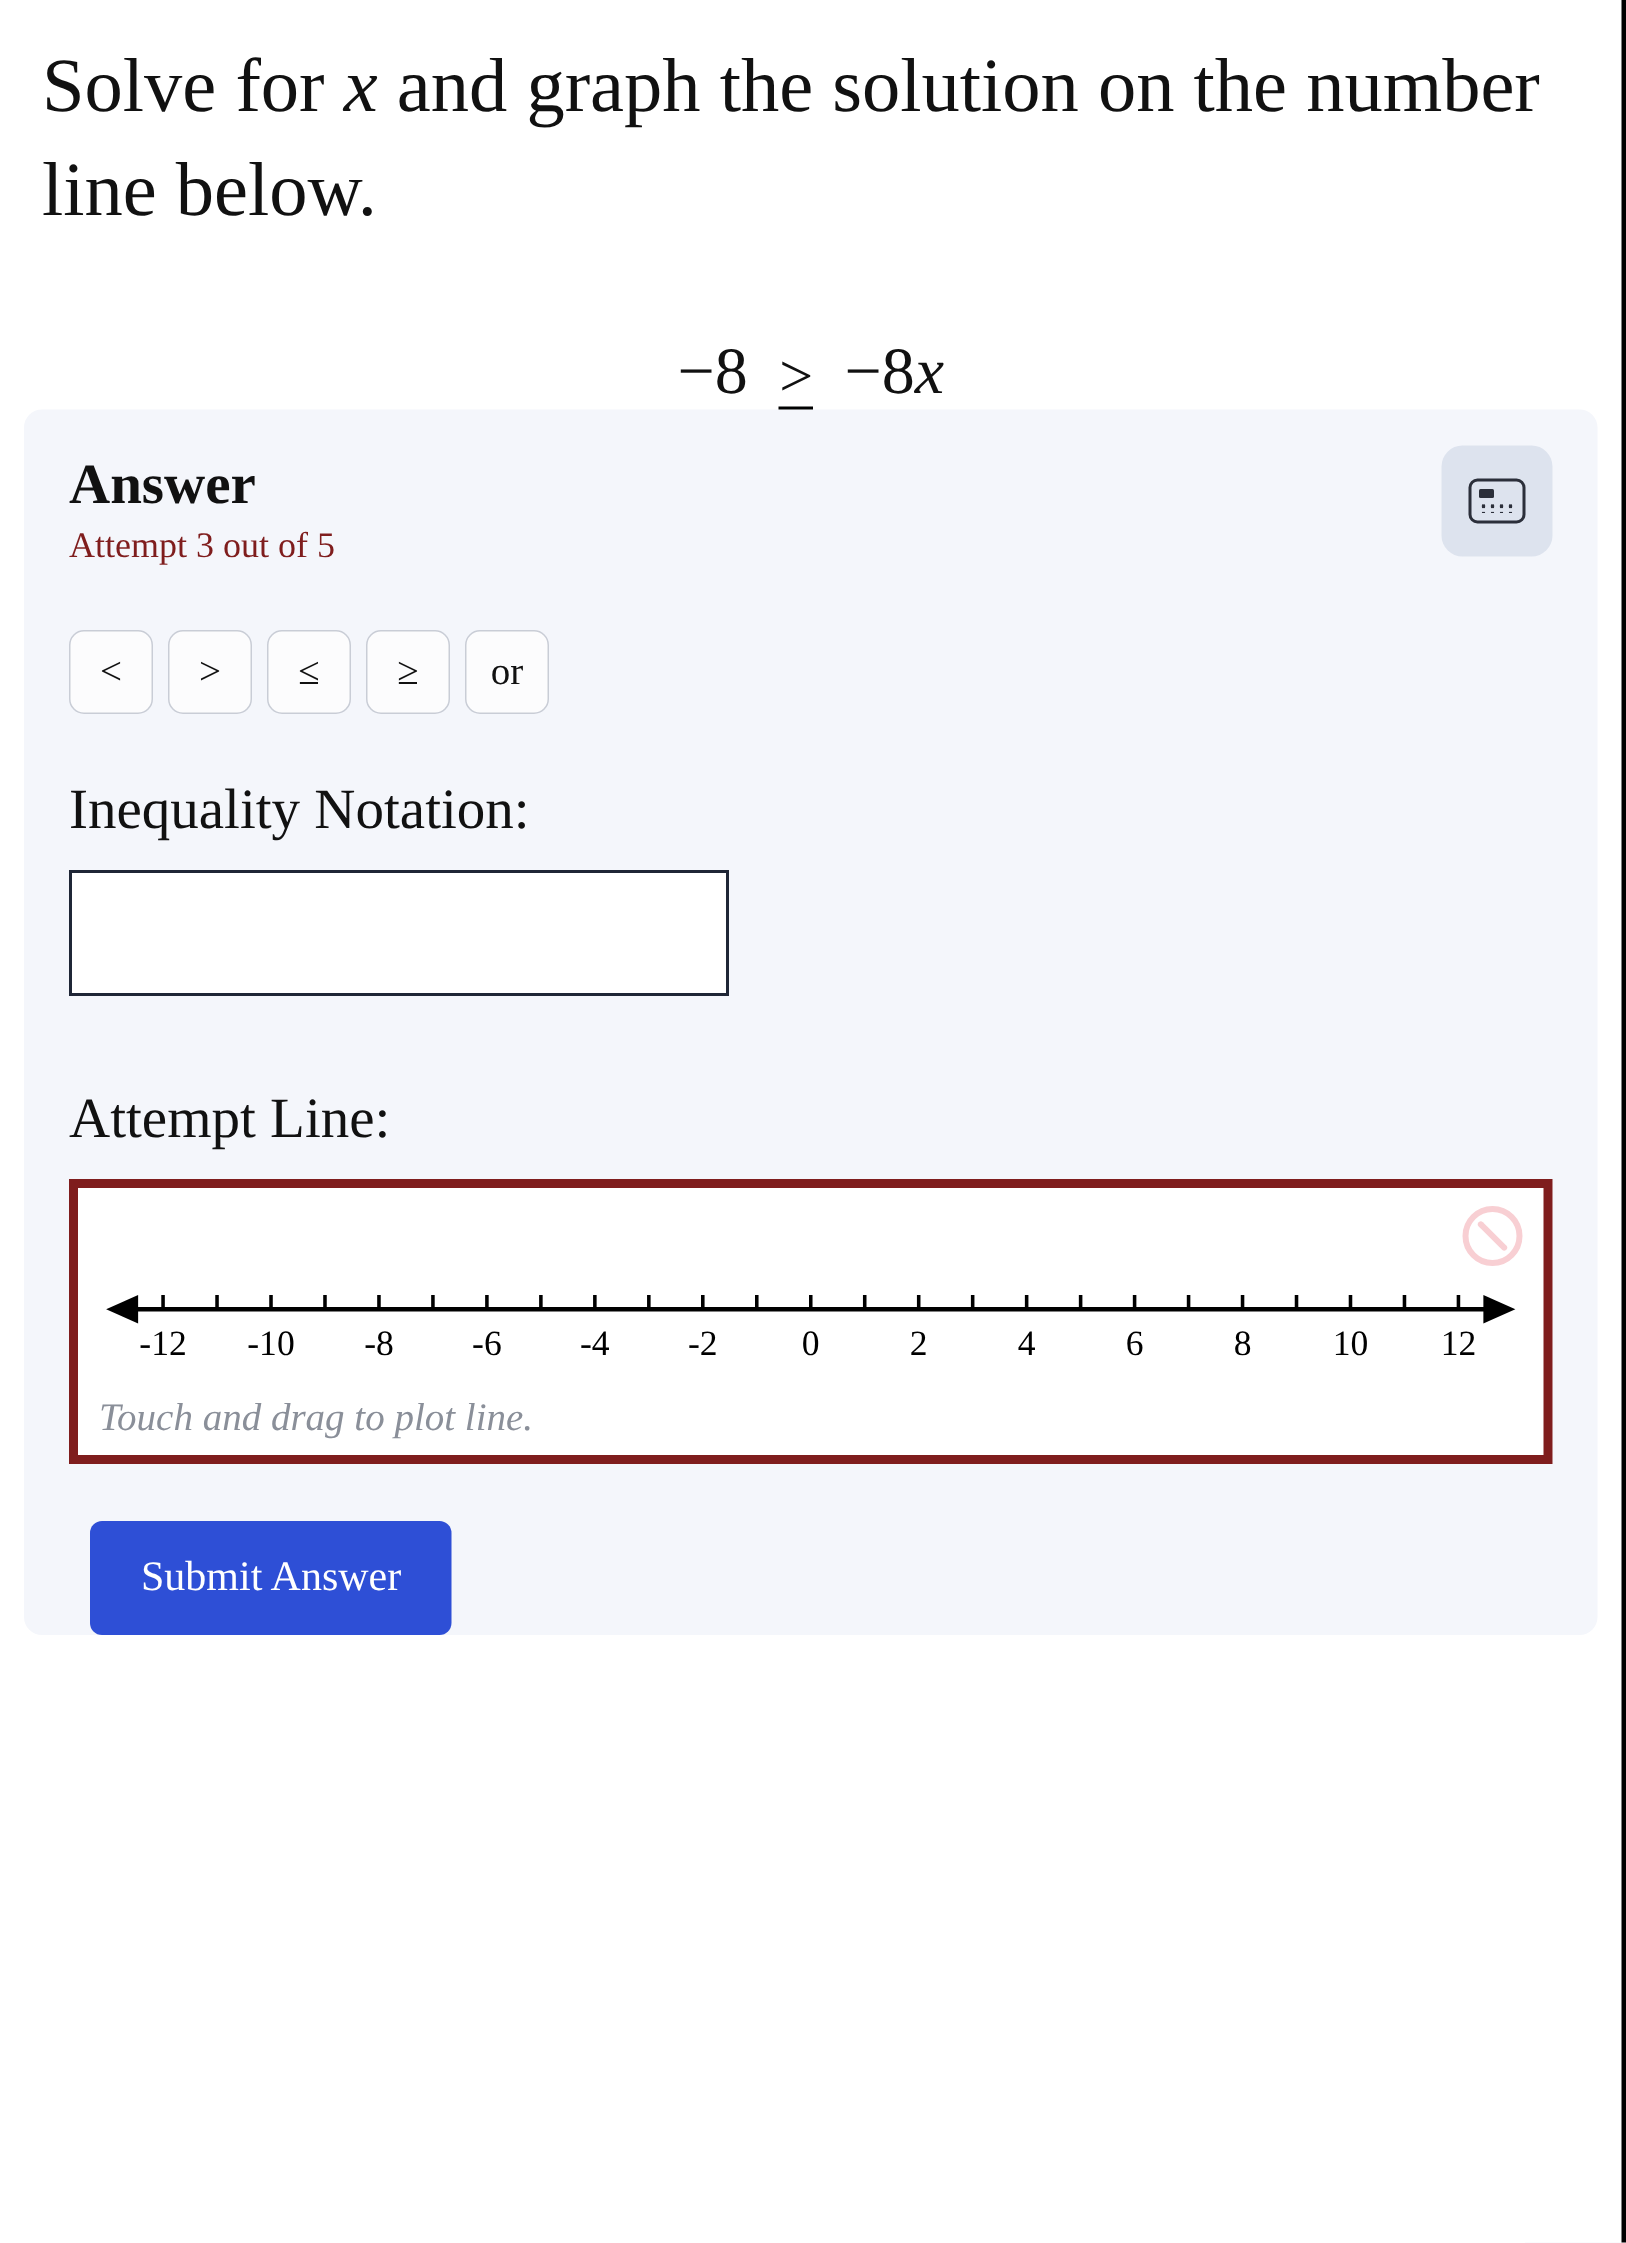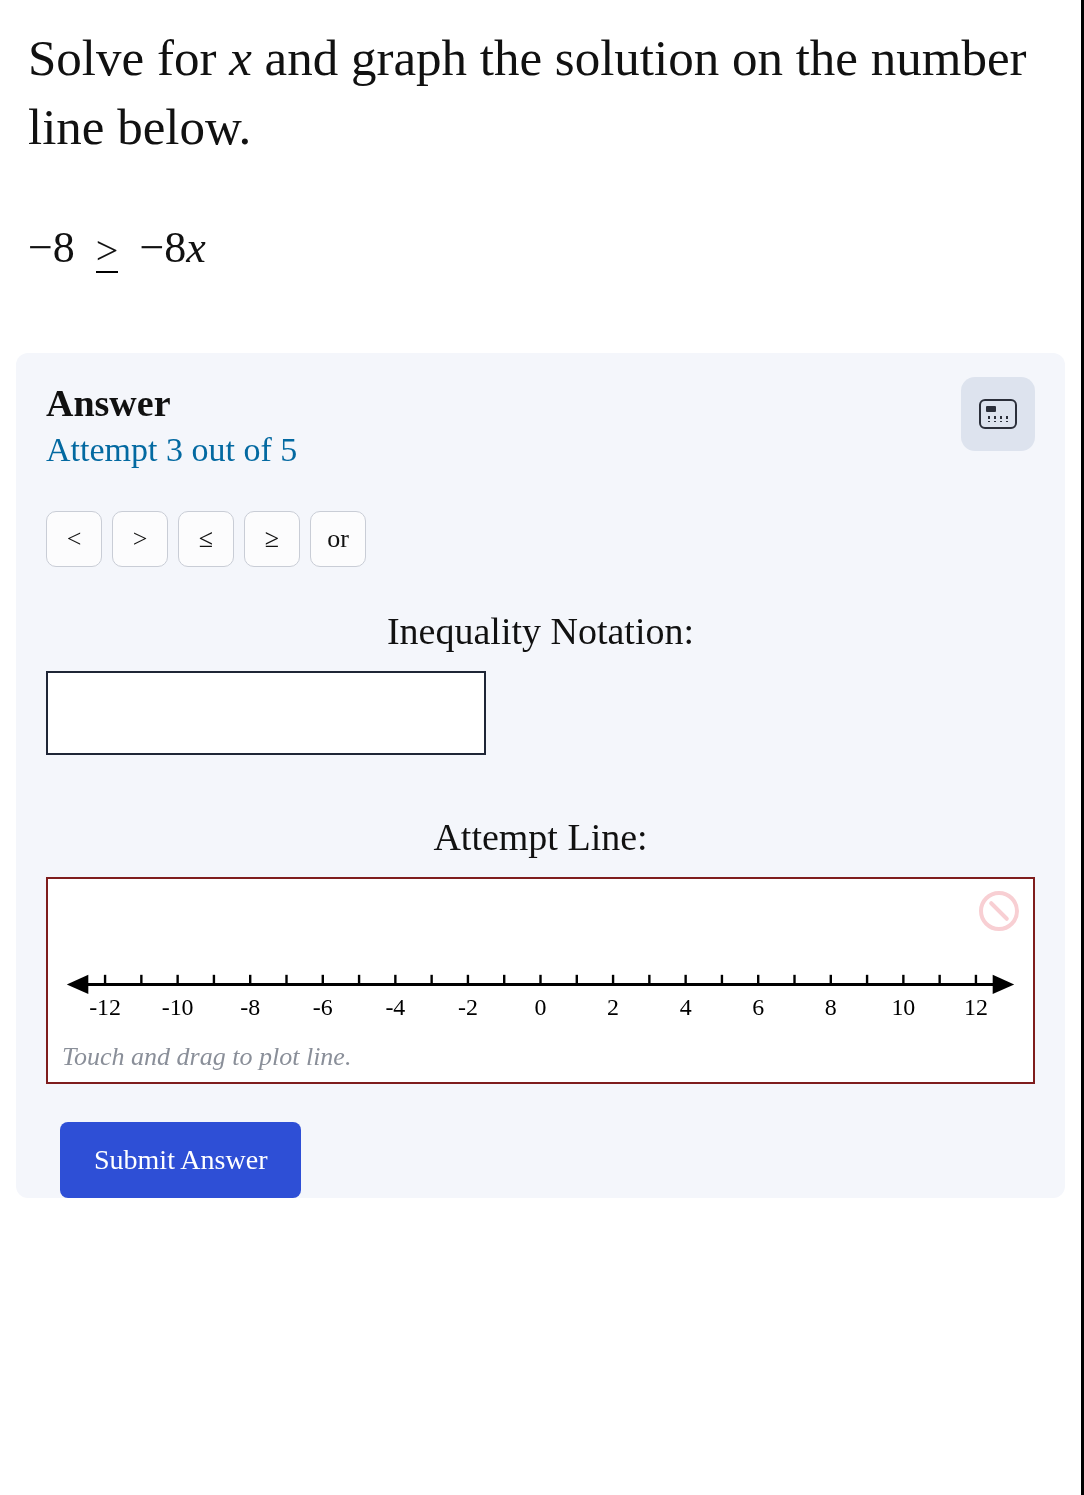--- a/index.html
+++ b/index.html
@@ -16,43 +16,43 @@
     min-height: 1495px;
     position: relative;
   }
   .prompt {
     font-size: 51px;
     line-height: 1.35;
     margin-bottom: 60px;
   }
   .math-var { font-style: italic; font-family: 'Times New Roman', serif; }
   .equation {
+    text-align: center;
     font-size: 44px;
     font-family: 'Times New Roman', serif;
-    margin-bottom: 80px;
   }
   .answer-panel {
     background: #f4f6fb;
     border-radius: 12px;
     margin: 0 -12px;
     padding: 28px 30px 0 30px;
   }
   .answer-header {
     display: flex;
     justify-content: space-between;
     align-items: flex-start;
   }
   .answer-title {
     font-size: 38px;
     font-weight: bold;
     margin-bottom: 6px;
   }
   .attempt {
-    font-size: 34px;
-    color: #0369a1;
+    font-size: 24px;
+    color: #7f1d1d;
     margin-bottom: 42px;
   }
   .keypad-btn {
     width: 74px;
     height: 74px;
     background: #dde3ee;
     border-radius: 14px;
     display: flex;
     align-items: center;
     justify-content: center;
@@ -94,36 +94,35 @@
     font-size: 26px;
     font-family: Georgia, serif;
     display: flex;
     align-items: center;
     justify-content: center;
     color: #111;
   }
   .section-label {
     font-size: 38px;
     margin-bottom: 18px;
-    text-align: center;
   }
   .ineq-input {
     width: 440px;
     height: 84px;
     border: 2px solid #1f2636;
     background: #fff;
     font-size: 30px;
     padding: 0 14px;
     margin-bottom: 60px;
     font-family: Georgia, serif;
   }
   .numline-wrap {
-    border: 2px solid #7f1d1d;
+    border: 6px solid #7f1d1d;
     background: #fff;
-    padding: 36px 14px 10px 14px;
+    padding: 12px 14px 10px 14px;
     position: relative;
     margin-bottom: 18px;
   }
   .clear-icon {
     position: absolute;
     top: 12px; right: 14px;
     width: 40px; height: 40px;
     border-radius: 50%;
     border: 4px solid #f8cfd3;
     display: flex; align-items: center; justify-content: center;

